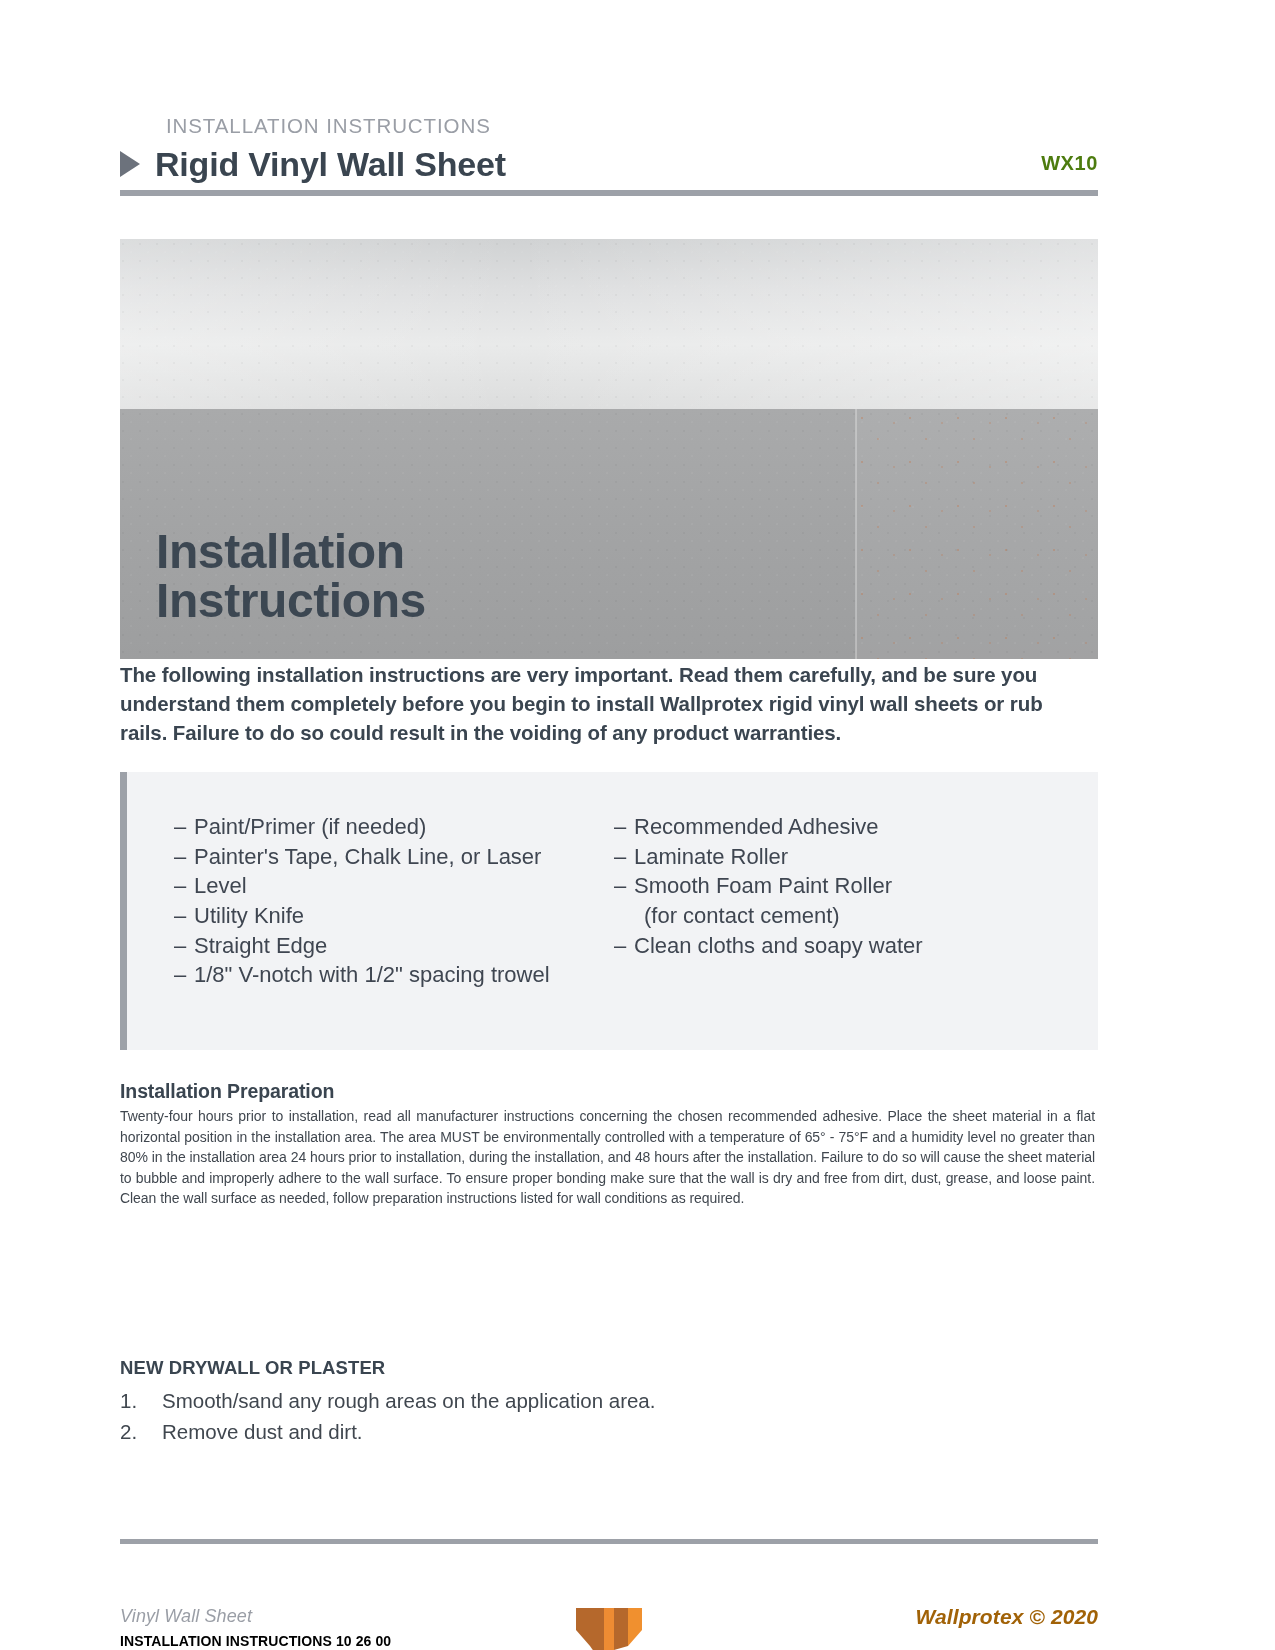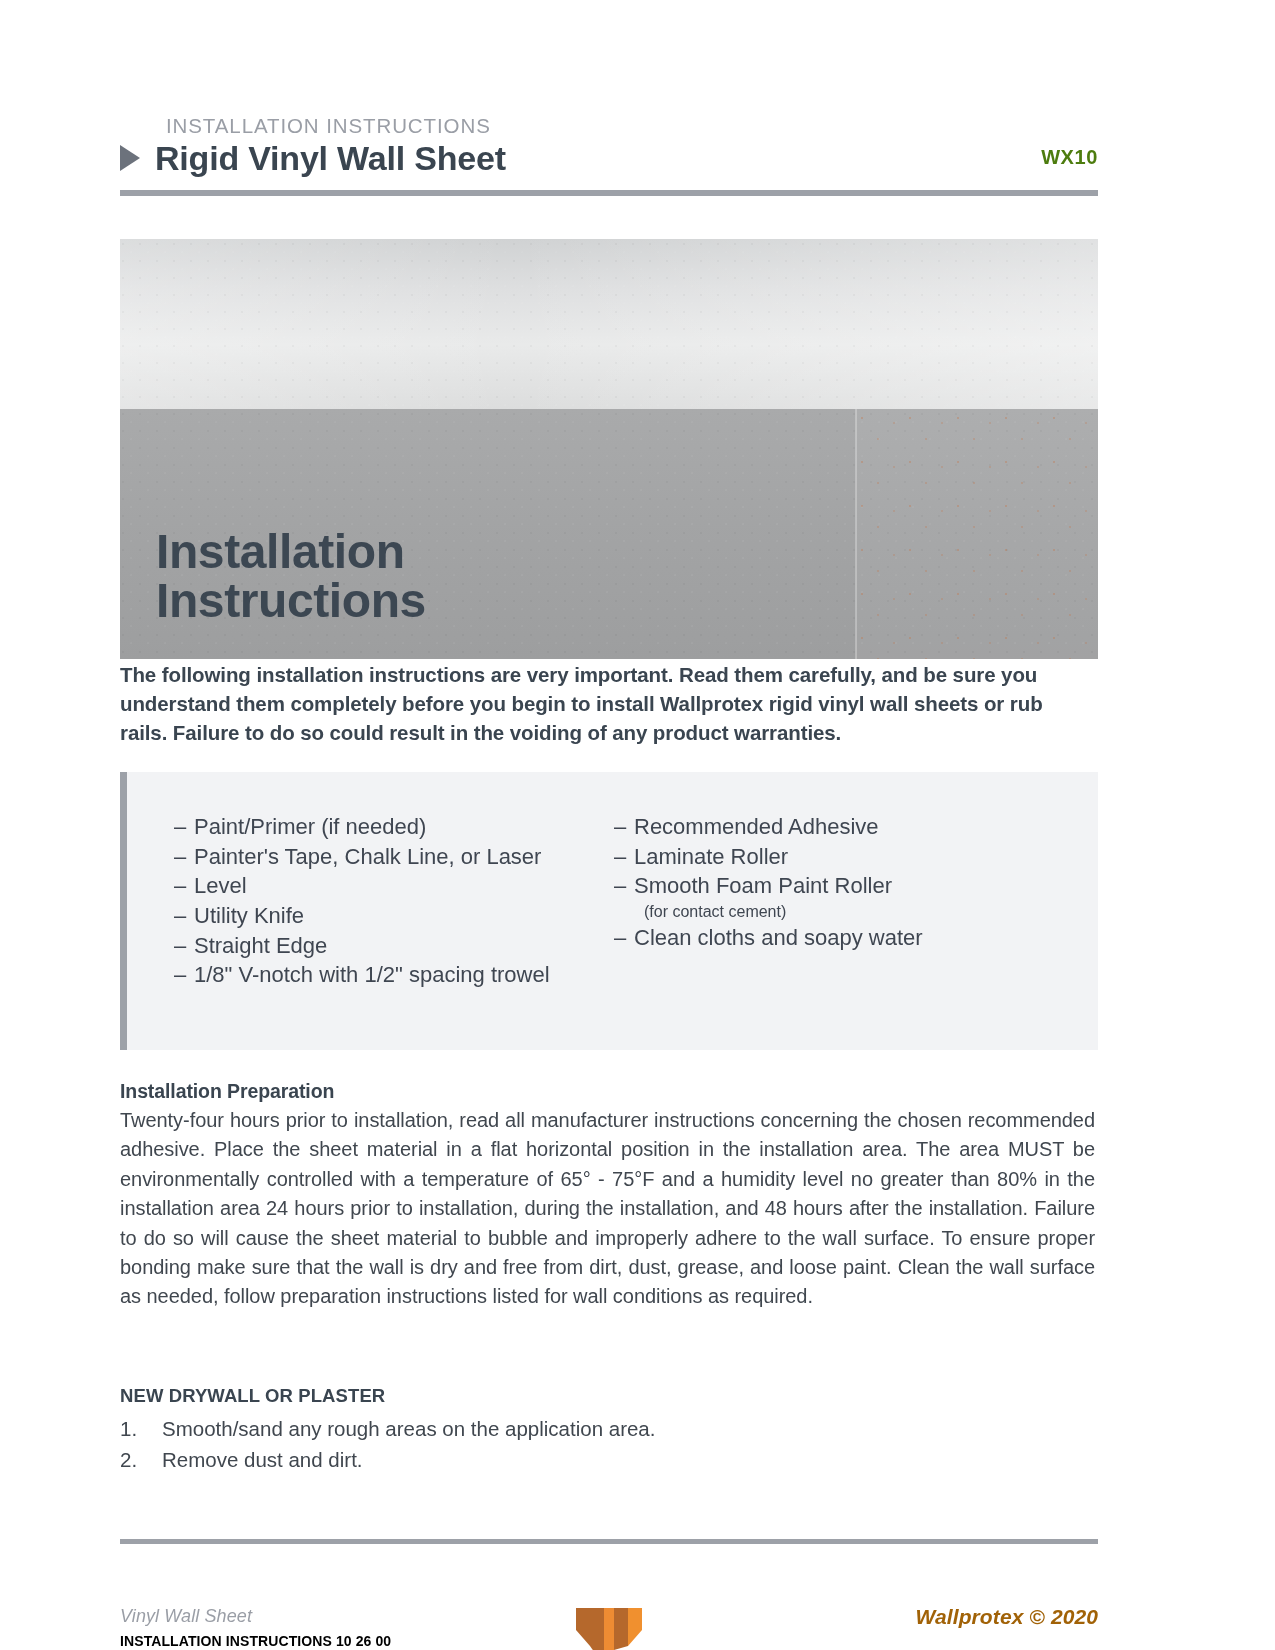--- a/index.html
+++ b/index.html
@@ -39,21 +39,21 @@
     letter-spacing: 0.9px;
     color: #9a9ea6;
     font-weight: 500;
     line-height: 1.1;
     margin-left: 46px;
     white-space: nowrap;
   }
   .header-row {
     display: flex;
     align-items: center;
-    margin-top: 3px;
+    margin-top: 9px;
   }
   .tri-icon {
     width: 0; height: 0;
     border-top: 13px solid transparent;
     border-bottom: 13px solid transparent;
     border-left: 20px solid #6c727c;
     margin-right: 15px;
     margin-left: 0px;
     flex: 0 0 auto;
   }
@@ -212,21 +212,21 @@
     align-items: baseline;
     font-weight: 300;
   }
   .tool-dash {
     flex: 0 0 auto;
     width: 20px;
     color: #3f4651;
   }
   .tool-text { flex: 1 1 auto; }
   .tool-sub {
-    font-size: 16px;
+    font-size: 22px;
     line-height: 1.35;
     color: #3f4651;
     padding-left: 30px;
     font-weight: 300;
   }
 
   
   .section {
     position: absolute;
     left: 120px;
@@ -234,33 +234,32 @@
   }
   .sec-prep { top: 1068px; }
   .sec-head {
     font-size: 19.5px;
     font-weight: bold;
     color: #3a4550;
     margin-bottom: 3px;
     letter-spacing: -0.1px;
   }
   .sec-body {
-    font-size: 20px;
+    font-size: 14px;
     line-height: 1.47;
     color: #40474f;
     font-weight: 300;
     letter-spacing: -0.05px;
     text-align: justify;
   }
   .sec-sub {
     position: absolute;
     left: 120px;
     top: 1345px;
     width: 975px;
-    margin-top: 28px;
   }
   .sub-head {
     font-size: 18.5px;
     font-weight: bold;
     color: #3a4550;
     letter-spacing: 0.1px;
     margin-bottom: 6px;
   }
   .num-item {
     display: flex;

